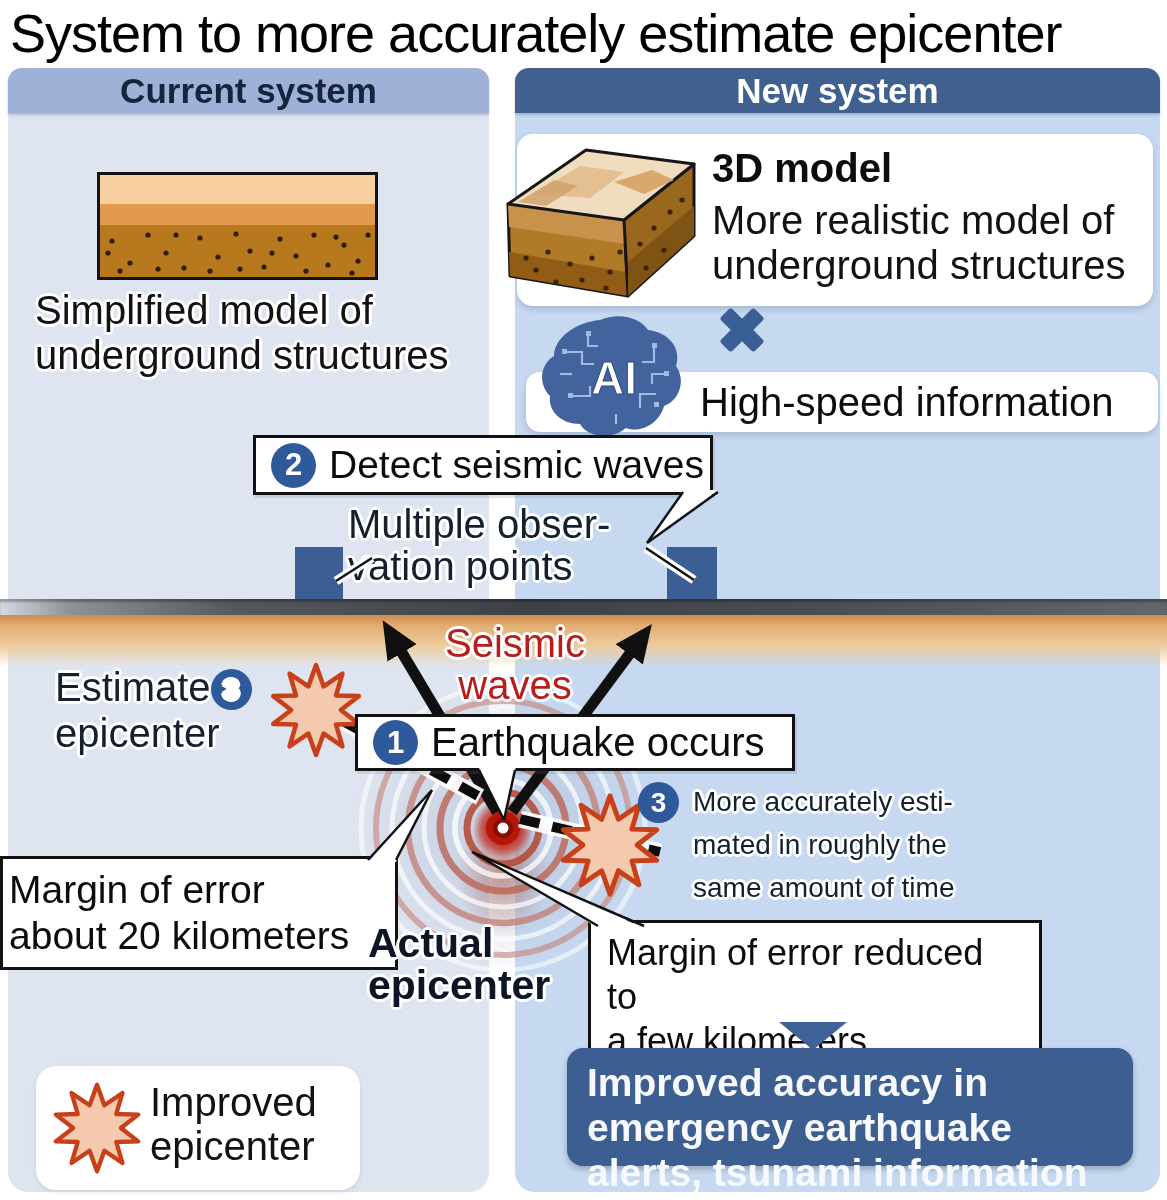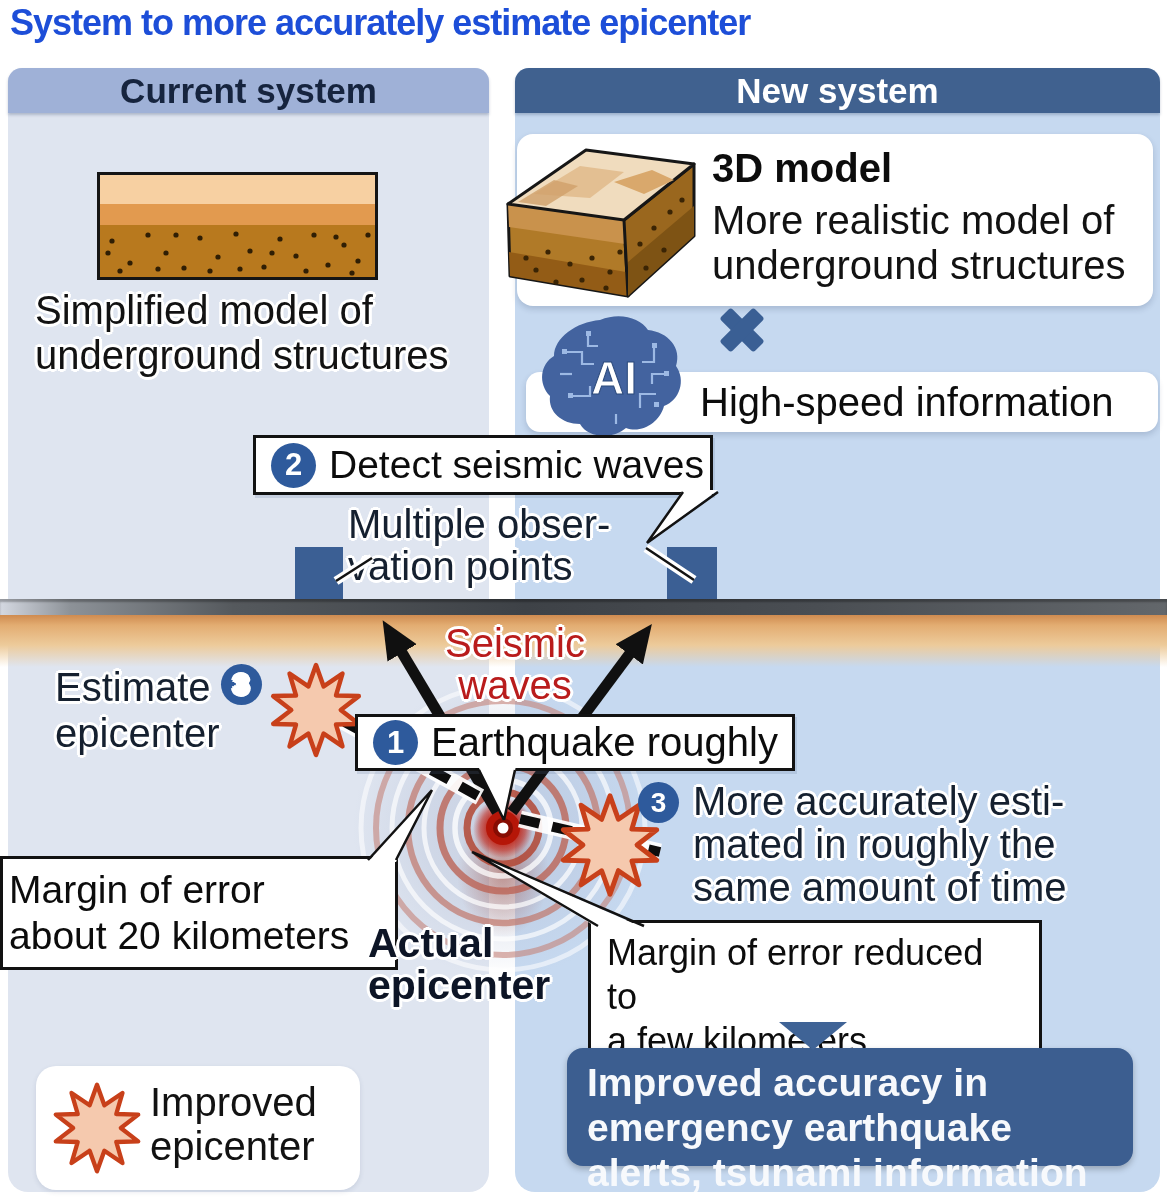--- a/index.html
+++ b/index.html
@@ -7,21 +7,21 @@
     --panel_left_bg:#dfe5f0; --panel_right_bg:#c6d9f0; --result_bg:#3c5e90;
     --badge_bg:#2e5a9c; --star_stroke:#c8401a; --star_fill:#f5c9ae;
     --epicenter_red:#c11b0e; --ground_gray:#4a4d50; --soil_tan:#dfa468;
   }
   *{margin:0;padding:0;box-sizing:border-box}
   body{background:#fff;font-family:"Liberation Sans","DejaVu Sans",sans-serif;}
   #canvas{position:relative;width:1167px;height:1200px;background:#fff;overflow:hidden;}
   .abs{position:absolute}
   .pre{white-space:pre-line}
   .halo{text-shadow:-2px -2px 0 #fff,2px -2px 0 #fff,-2px 2px 0 #fff,2px 2px 0 #fff,0 -3px 0 #fff,0 3px 0 #fff,-3px 0 0 #fff,3px 0 0 #fff;}
-  .title{left:10px;top:2px;width:1152px;font-size:36px;font-weight:700;color:#1d4ed8;letter-spacing:-1px;z-index:6;}
+  .title{left:10px;top:2px;width:1152px;font-size:54px;font-weight:400;color:#000000;letter-spacing:-1px;z-index:6;}
   .panel{top:68px;height:1124px;border-radius:14px 14px 20px 20px;z-index:0;}
   .panel-left{left:8px;width:481px;background:var(--panel_left_bg);}
   .panel-right{left:515px;width:645px;background:var(--panel_right_bg);}
   .phead{top:68px;height:45px;border-radius:14px 14px 0 0;z-index:1;display:flex;align-items:center;justify-content:center;font-size:35px;font-weight:700;box-shadow:0 2px 3px rgba(30,50,90,.25);}
   .phead-left{left:8px;width:481px;background:var(--header_light);color:#16243e;}
   .phead-right{left:515px;width:645px;background:var(--header_dark);color:#fff;}
   .layerbox{left:97px;top:172px;width:281px;height:108px;border:3px solid #151515;z-index:1;}
   .layer1{height:29px;background:#f7d0a2;}
   .layer2{height:21px;background:#e29a4f;}
   .layer3{height:52px;background:#b8791e;position:relative;}
@@ -36,25 +36,25 @@
   .badge{display:inline-flex;align-items:center;justify-content:center;width:45px;height:45px;min-width:45px;border-radius:50%;background:var(--badge_bg);color:#fff;font-size:31px;font-weight:700;}
   .cbox{background:#fff;border:3px solid #121212;z-index:5;display:flex;align-items:center;gap:13px;padding-left:15px;box-shadow:2px 3px 0 rgba(90,110,150,.18);}
   .box2{left:253px;top:435px;width:460px;height:60px;font-size:39px;color:#0c0c0c;}
   .box1{left:355px;top:714px;width:440px;height:57px;font-size:40px;color:#0c0c0c;}
   .obs-square{top:547px;width:48px;height:53px;background:var(--accent_blue);z-index:1;}
   .obs-label{left:348px;top:503px;width:310px;text-align:left;font-size:40px;line-height:42px;color:#15202f;z-index:6;}
   .ground{left:0;top:599px;width:1167px;height:17px;z-index:1;background:linear-gradient(90deg,#d5d9e2 0%,#8d9298 6%,#55595d 20%,#3e4247 45%,#4a4e53 70%,#63676b 100%);box-shadow:inset 0 3px 2px rgba(0,0,0,.28);}
   .soil{left:0;top:615px;width:1167px;height:52px;z-index:1;background:linear-gradient(180deg,#cf8b50 0%,#e3ad72 20%,#edcb9b 58%,rgba(238,216,180,0) 100%);}
   .seismic-label{left:430px;top:622px;width:170px;text-align:center;font-size:40px;line-height:42px;color:#b91c1c;z-index:6;}
   .estimate{left:55px;top:664px;font-size:40px;line-height:46px;color:#15202f;z-index:6;}
-  .estimate .row{display:flex;align-items:flex-start;gap:10px;}
+  .estimate .row{display:flex;align-items:flex-end;}
   .estimate .badge{width:41px;height:41px;min-width:41px;font-size:28px;}
   .step3r{left:638px;top:780px;display:flex;gap:14px;z-index:6;color:#15202f;}
   .step3r .badge{width:41px;height:41px;min-width:41px;font-size:28px;margin-top:2px;}
-  .step3r .txt{font-size:40px;line-height:43px;}
+  .step3r .txt{font-size:28px;line-height:43px;}
   .mbox{background:#fff;border:3px solid #121212;z-index:5;color:#0c0c0c;}
   .m20{left:0;top:856px;width:398px;padding:8px 6px;font-size:39px;line-height:46px;}
   .mfew{left:588px;top:920px;width:454px;padding:8px 16px;font-size:36px;line-height:44px;}
   .actual{left:368px;top:922px;width:220px;text-align:left;font-size:41px;font-weight:700;line-height:42px;color:#0d1526;z-index:6;}
   .result{left:567px;top:1048px;width:566px;height:118px;background:var(--result_bg);border-radius:16px;padding:12px 20px;font-size:39px;font-weight:700;line-height:45px;color:#f7f9fc;z-index:6;box-shadow:0 3px 6px rgba(0,0,0,.25);}
   .legend{left:36px;top:1066px;width:324px;height:124px;background:#fff;border-radius:20px;z-index:6;box-shadow:0 2px 5px rgba(40,60,100,.12);}
   .legend-label{left:150px;top:1080px;font-size:40px;line-height:44px;color:#121212;z-index:7;}
   .star{z-index:4;pointer-events:none;}
   .star-shape{fill:var(--star_fill);stroke:var(--star_stroke);stroke-width:.1;stroke-linejoin:round;}
   .z3{z-index:3}.z6{z-index:8}
@@ -255,21 +255,21 @@
     <span class="badge">2</span>
     <span>Detect seismic waves</span>
   </div>
   <div class="abs obs-label halo pre">Multiple obser-
 vation points</div>
   <div class="abs seismic-label halo pre">Seismic
 waves</div>
 
   <div class="abs cbox box1">
     <span class="badge">1</span>
-    <span>Earthquake roughly</span>
+    <span>Earthquake occurs</span>
   </div>
 
   <div class="abs estimate halo">
     <div class="row">
       <span>Estimate</span>
       <span class="badge">3</span>
     </div>
     <div>epicenter</div>
   </div>
 

